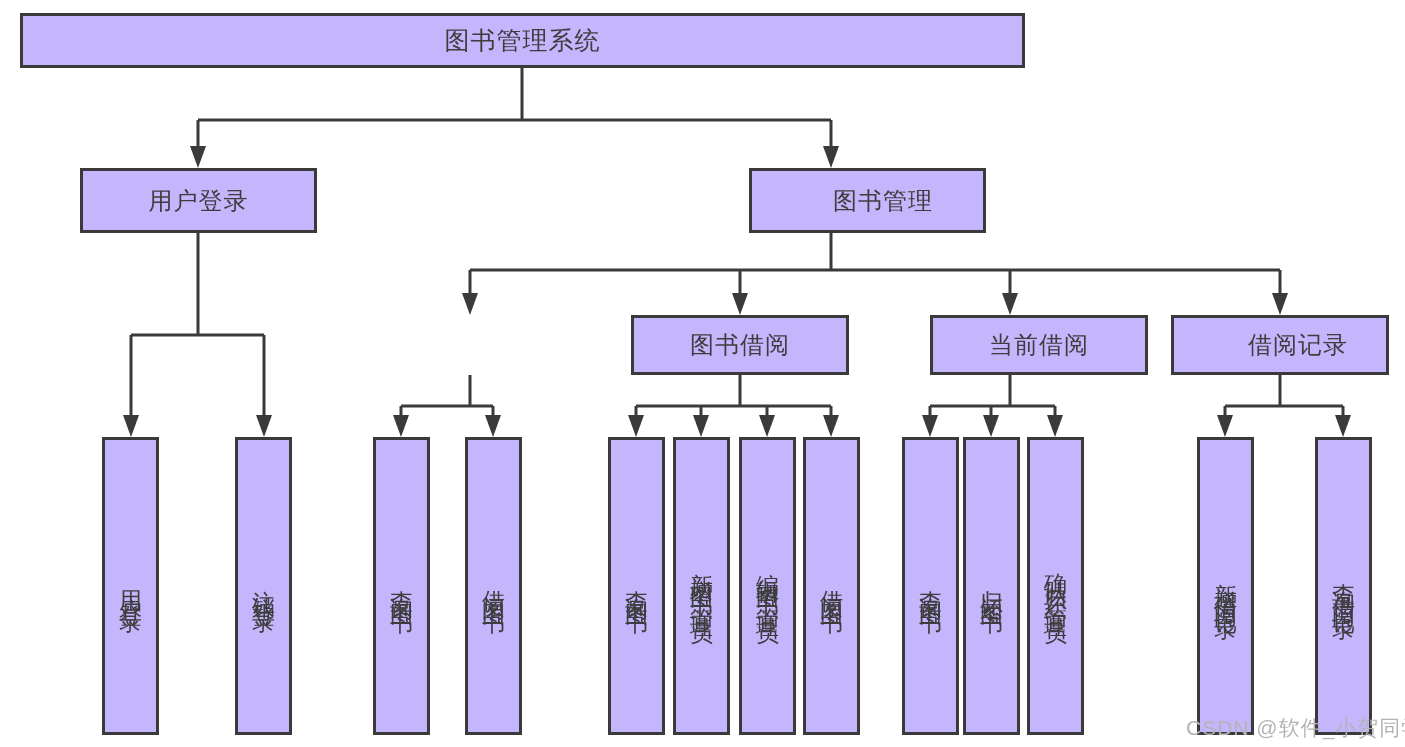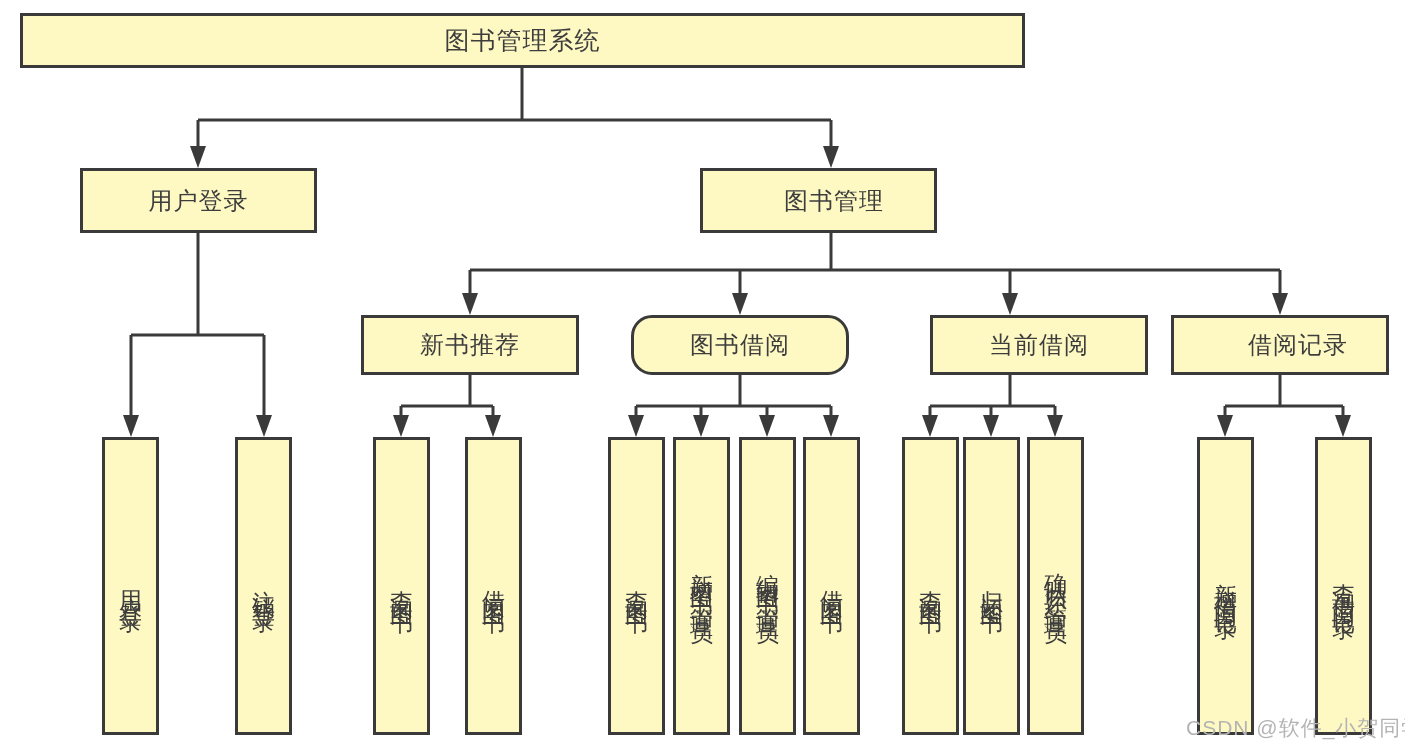--- a/index.html
+++ b/index.html
@@ -8,21 +8,21 @@
     width: 1405px;
     height: 747px;
     background: #ffffff;
     font-family: "Liberation Sans", "DejaVu Sans", sans-serif;
     overflow: hidden;
   }
   #wires { position: absolute; left: 0; top: 0; z-index: 1; }
   .node {
     position: absolute;
     box-sizing: border-box;
-    background: #fef9c3;
+    background: #c4b5fd;
     border: 3px solid #3a3a3a;
     color: #3d3d3d;
     display: flex;
     align-items: center;
     justify-content: center;
     text-align: center;
     z-index: 2;
     font-size: 24px;
     letter-spacing: 1px;
     white-space: nowrap;
@@ -32,24 +32,24 @@
     text-orientation: mixed;
     font-size: 23px;
     letter-spacing: 7px;
     white-space: normal;
     line-height: 1;
   }
   
   .n-root  { left: 20px;  top: 13px;  width: 1005px; height: 55px; font-size: 25px; }
   
   .n-login { left: 80px;  top: 168px; width: 237px;  height: 65px; }
-  .n-mgmt  { left: 700px; top: 168px; width: 237px;  height: 65px; padding-left: 31px; }
+  .n-mgmt  { left: 749px; top: 168px; width: 237px;  height: 65px; padding-left: 31px; }
   
   .n-l3a { left: 361px;  top: 315px; width: 218px; height: 60px; }
-  .n-l3b { left: 631px;  top: 315px; width: 218px; height: 60px; border-radius: 21px; }
+  .n-l3b { left: 631px;  top: 315px; width: 218px; height: 60px; }
   .n-l3c { left: 930px;  top: 315px; width: 218px; height: 60px; }
   .n-l3d { left: 1171px; top: 315px; width: 218px; height: 60px; padding-left: 36px; }
   
   .leaf { top: 437px; width: 57px; height: 298px; }
   .n-p1a { left: 102px; }
   .n-p1b { left: 235px; }
   .n-p2a { left: 373px; }
   .n-p2b { left: 465px; }
   .n-p3a { left: 608px; }
   .n-p3b { left: 673px; }
@@ -117,21 +117,20 @@
       <polygon points="1217,415 1233,415 1225,437"></polygon>
       <polygon points="1335,415 1351,415 1343,437"></polygon>
     </g>
   </svg>
 
   <div class="node n-root">图书管理系统</div>
 
   <div class="node n-login">用户登录</div>
   <div class="node n-mgmt">图书管理</div>
 
-  <div class="node n-l3a">新书推荐</div>
   <div class="node n-l3b">图书借阅</div>
   <div class="node n-l3c">当前借阅</div>
   <div class="node n-l3d">借阅记录</div>
 
   <div class="node v leaf n-p1a">用户登录</div>
   <div class="node v leaf n-p1b">注销登录</div>
 
   <div class="node v leaf n-p2a">查询图书</div>
   <div class="node v leaf n-p2b">借阅图书</div>
 

